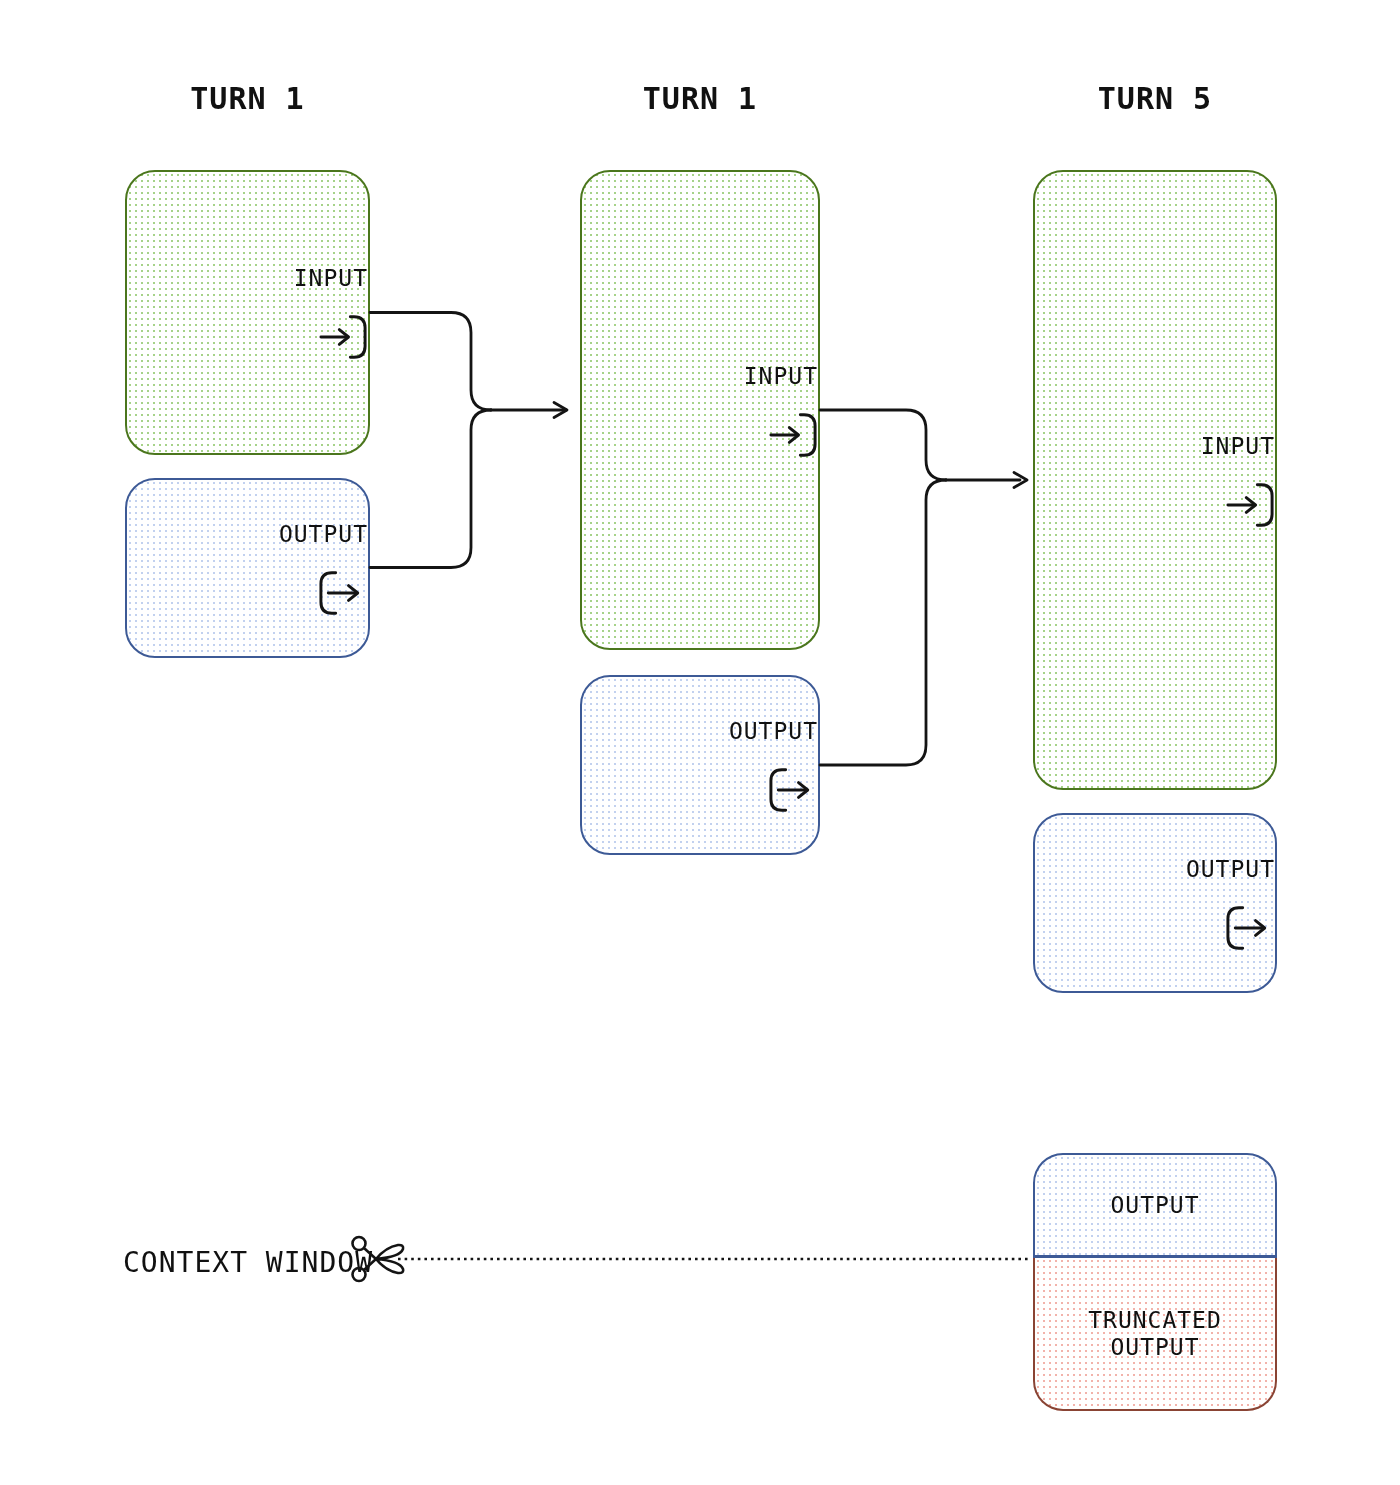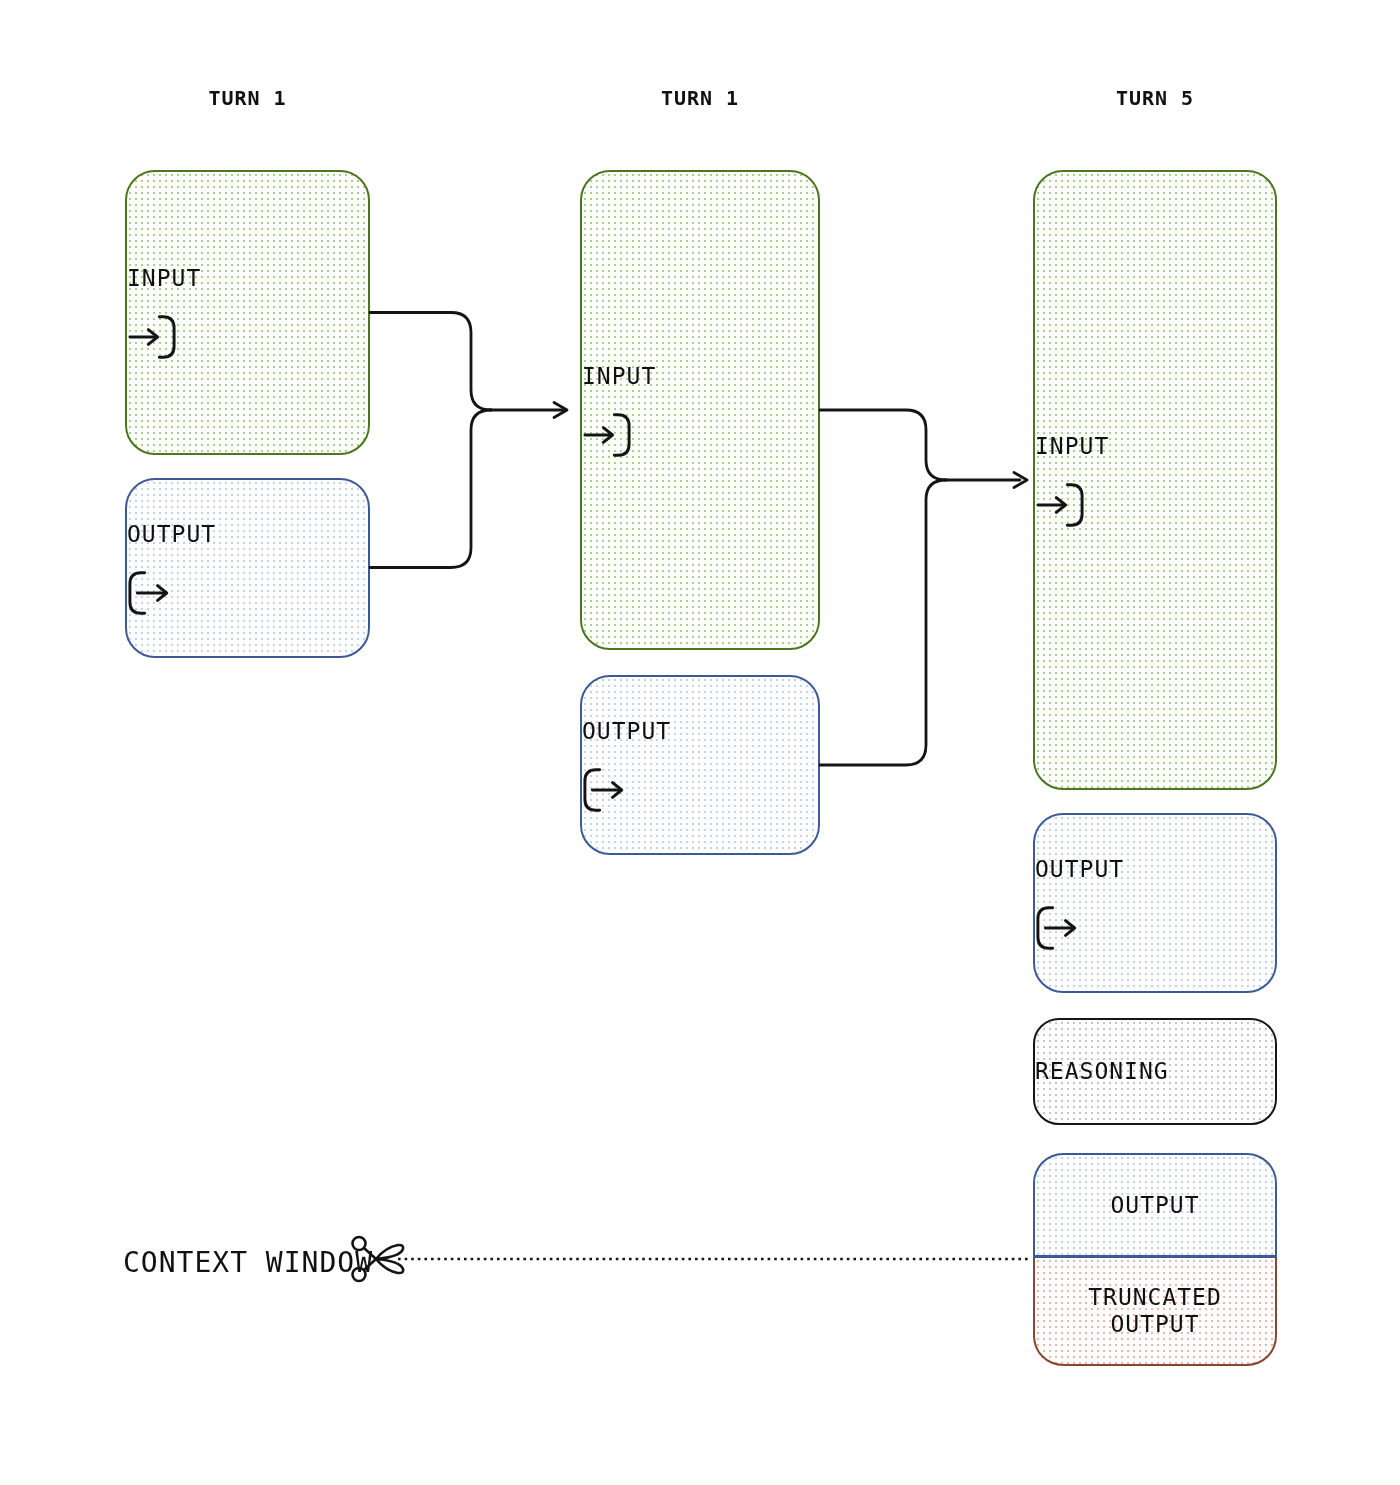--- a/index.html
+++ b/index.html
@@ -11,26 +11,26 @@
   }
   html,body{margin:0;padding:0;background:#ffffff;}
   .canvas{
     position:relative; width:1400px; height:1485px; background:#ffffff;
     font-family:"DejaVu Sans Mono","Liberation Mono",monospace; color:var(--text);
     overflow:hidden;
   }
   .col-title{
     position:absolute; top:82px; height:32px;
     display:flex; align-items:center; justify-content:center;
-    font-size:20px; font-weight:bold; letter-spacing:1px; white-space:pre;
+    font-size:30px; font-weight:bold; letter-spacing:1px; white-space:pre;
   }
   .box{
     position:absolute; box-sizing:border-box; background-color:#ffffff;
     border:2px solid; border-radius:30px;
-    display:flex; flex-direction:column; align-items:flex-start; justify-content:center;
+    display:flex; flex-direction:column; align-items:flex-end; justify-content:center;
     gap:22px;
   }
   .dots{
     background-image:radial-gradient(circle, var(--dot) 1.2px, transparent 1.3px);
     background-size:6px 6px;
   }
   .input-box{ --dot:var(--input_dot); border-color:var(--input_border); }
   .output-box{ --dot:var(--output_dot); border-color:var(--output_border); }
   .reasoning-box{ --dot:var(--reasoning_dot); border-color:var(--reasoning_border); border-radius:26px; }
   .box-label{
@@ -41,21 +41,21 @@
   
   .split{ position:absolute; box-sizing:border-box; }
   .split-top{
     position:absolute; left:0; top:0; width:244px; height:105px; box-sizing:border-box;
     --dot:var(--output_dot);
     border:2px solid var(--output_border); border-bottom-width:3px;
     border-radius:30px 30px 0 0;
     display:flex; align-items:center; justify-content:center;
   }
   .split-bottom{
-    position:absolute; left:0; top:105px; width:244px; height:108px; box-sizing:border-box;
+    position:absolute; left:0; top:105px; width:244px; height:153px; box-sizing:border-box;
     --dot:var(--truncated_dot);
     border:2px solid var(--truncated_border); border-top:none;
     border-radius:0 0 30px 30px;
     display:flex; align-items:center; justify-content:center;
   }
   .split-bottom .box-label{ width:180px; }
   .cw-label{
     position:absolute; left:123px; top:1246px; font-size:28px; letter-spacing:1px; white-space:pre;
   }
   .overlay{ position:absolute; left:0; top:0; pointer-events:none; }
@@ -115,23 +115,20 @@
     </svg>
   </div>
   <div class="box dots output-box" style="left:1033px;top:813px;width:244px;height:180px;">
     <div class="box-label">OUTPUT</div>
     <svg class="io-icon" viewBox="0 0 52 50">
       <path d="M18 3 H14 Q2 3 2 15 V35 Q2 47 14 47 H18"></path>
       <path d="M10 25 H40"></path>
         <path d="M32 17 L42 25 L32 33"></path>
     </svg>
   </div>
-  <div class="box dots reasoning-box" style="left:1033px;top:1018px;width:244px;height:107px;">
-    <div class="box-label">REASONING</div>
-  </div>
 
   <div class="split" style="left:1033px;top:1153px;width:244px;height:244px;">
     <div class="split-top dots">
       <div class="box-label">OUTPUT</div>
     </div>
     <div class="split-bottom dots">
       <div class="box-label">TRUNCATED OUTPUT</div>
     </div>
   </div>
 

